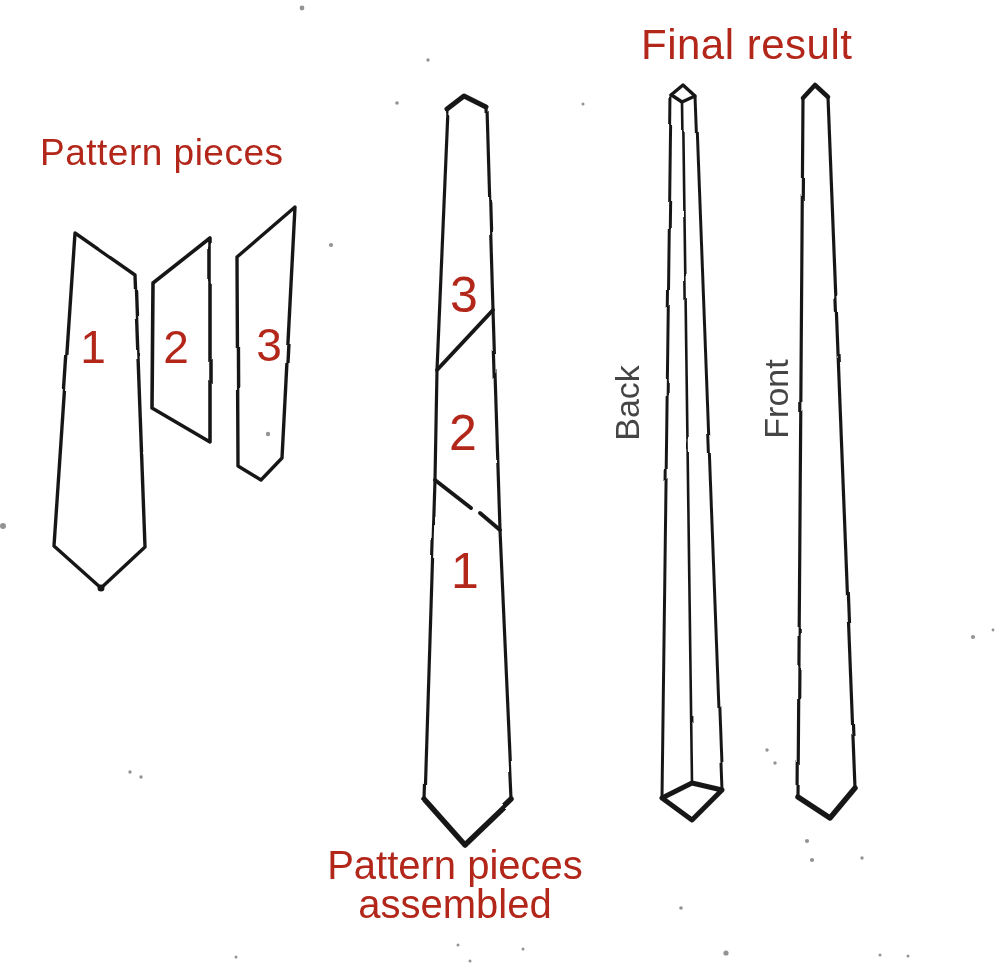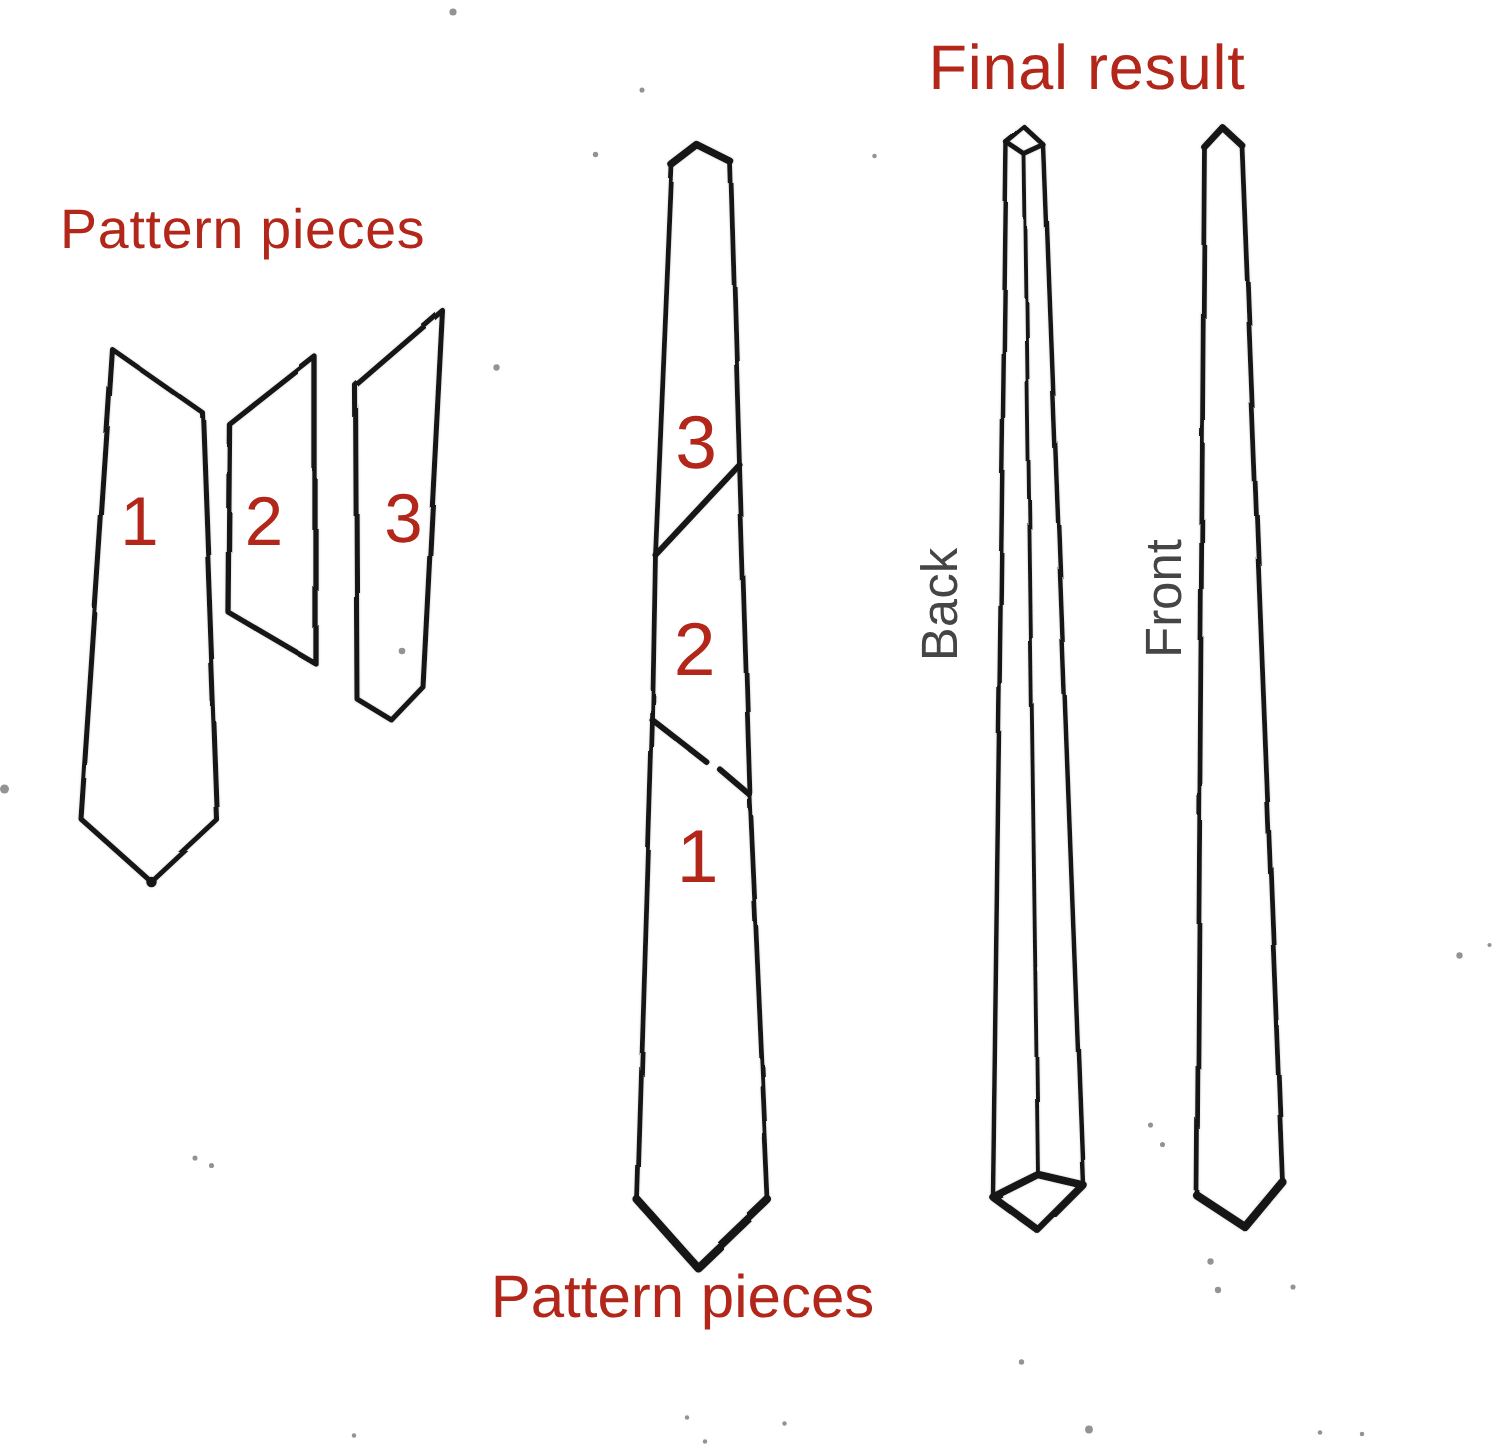--- a/index.html
+++ b/index.html
@@ -14,21 +14,21 @@
     background:var(--background);
     font-family:"Liberation Sans", sans-serif;
   }
   svg.art{position:absolute;left:0;top:0;}
   .ink{stroke:var(--ink);fill:none;stroke-linejoin:round;stroke-linecap:round;}
   .heading{
     position:absolute;color:var(--accent-red);white-space:nowrap;
     letter-spacing:0.5px;line-height:1;
   }
   .heading-left{left:40px;top:134px;font-size:37px;}
-  .heading-final{left:619px;top:24px;font-size:42px;}
+  .heading-final{left:641px;top:24px;font-size:42px;}
   .caption{
     position:absolute;left:455px;top:846px;transform:translateX(-50%);
     color:var(--accent-red);font-size:40px;line-height:39px;
     text-align:center;white-space:nowrap;
   }
   .num{
     position:absolute;transform:translate(-50%,-50%);
     color:var(--accent-red);line-height:1;
   }
   .num-sm{font-size:46px;}
@@ -112,18 +112,19 @@
   <div class="num num-sm" style="left:93px;top:347px;">1</div>
   <div class="num num-sm" style="left:176px;top:347px;">2</div>
   <div class="num num-sm" style="left:269px;top:345px;">3</div>
 
   <div class="num num-lg" style="left:464px;top:295px;">3</div>
   <div class="num num-lg" style="left:463px;top:433px;">2</div>
   <div class="num num-lg" style="left:465px;top:571px;">1</div>
 
   <div class="caption">
     <div>Pattern pieces</div>
+    <div>assembled</div>
   </div>
 
   <div class="vlabel" style="left:627px;top:403px;">Back</div>
   <div class="vlabel" style="left:776px;top:399px;">Front</div>
 
 </div>
 
 </body></html>

